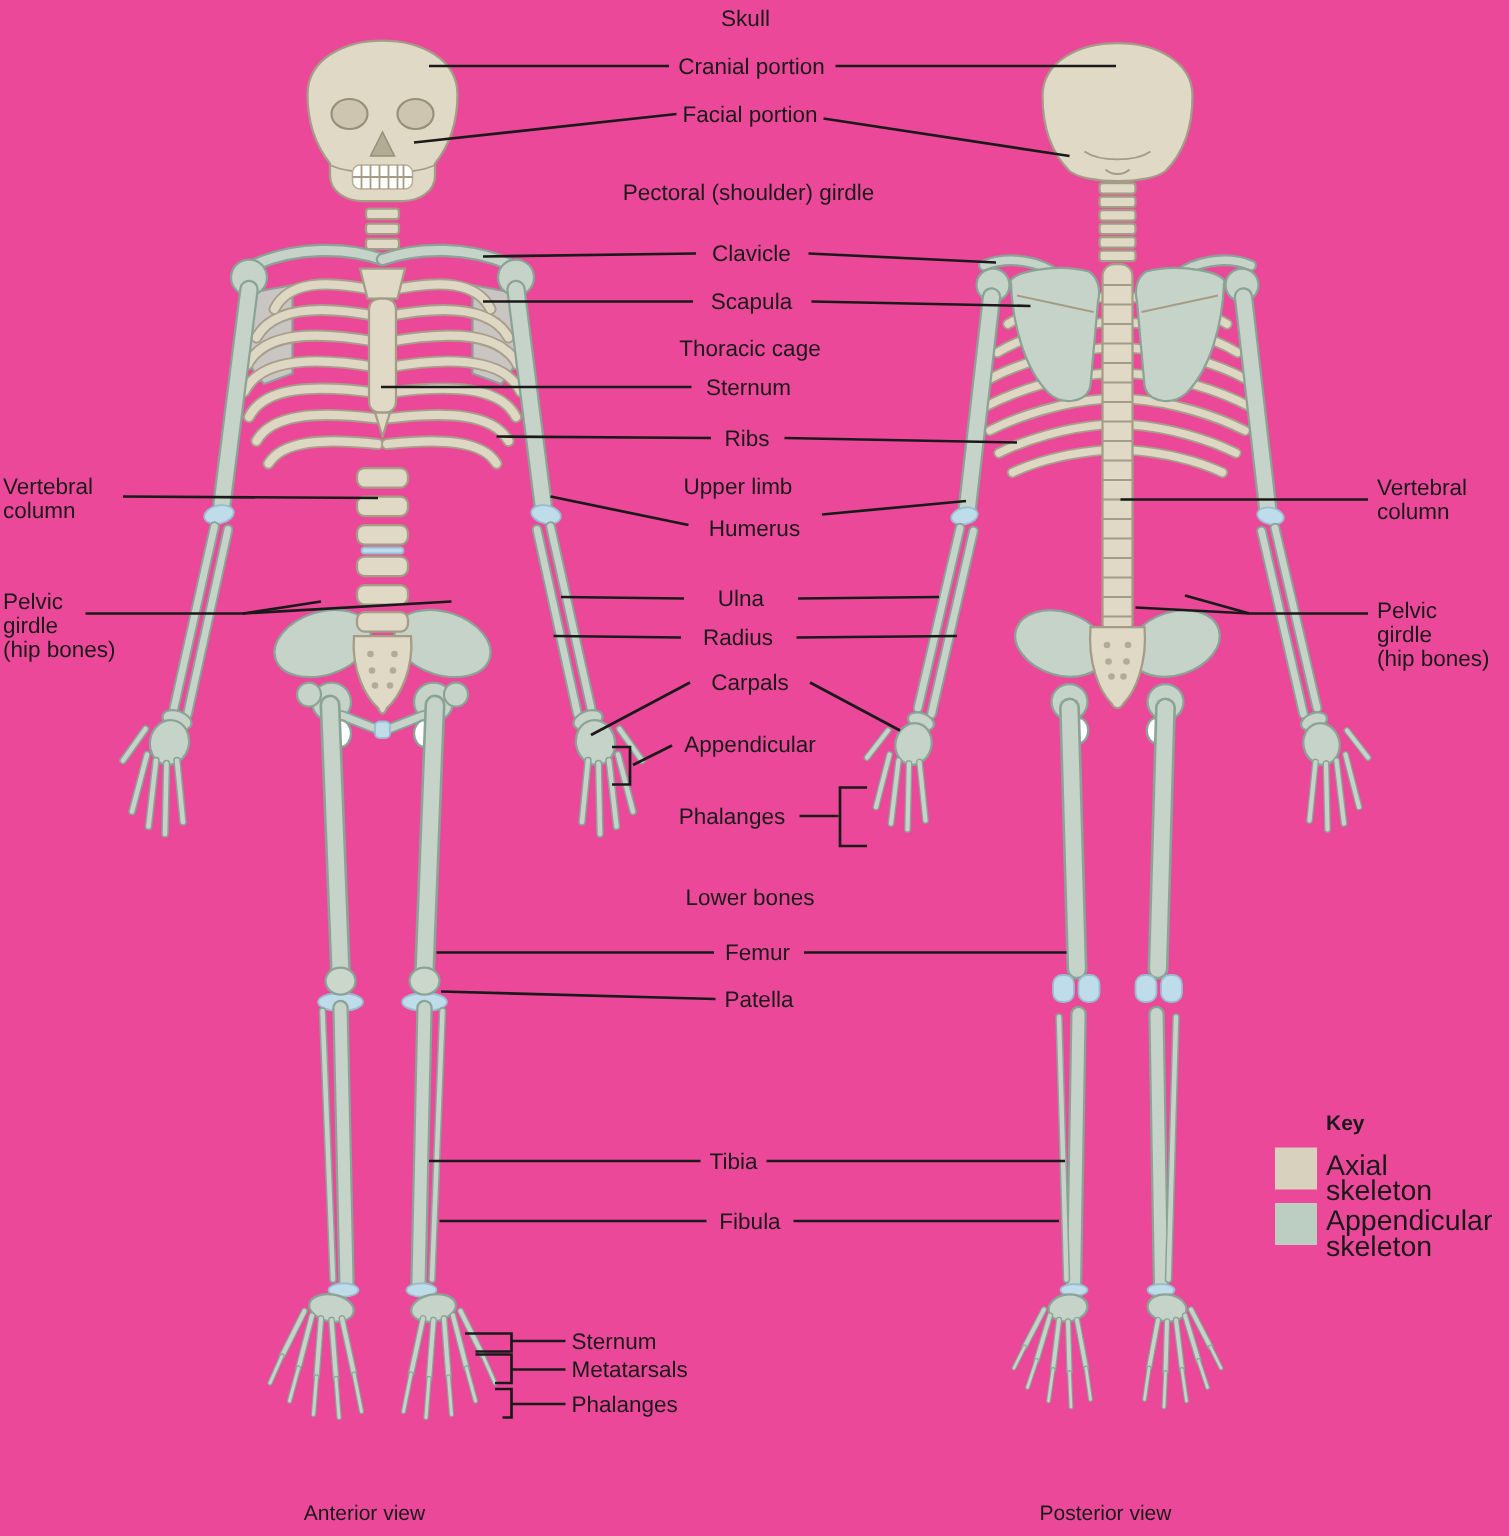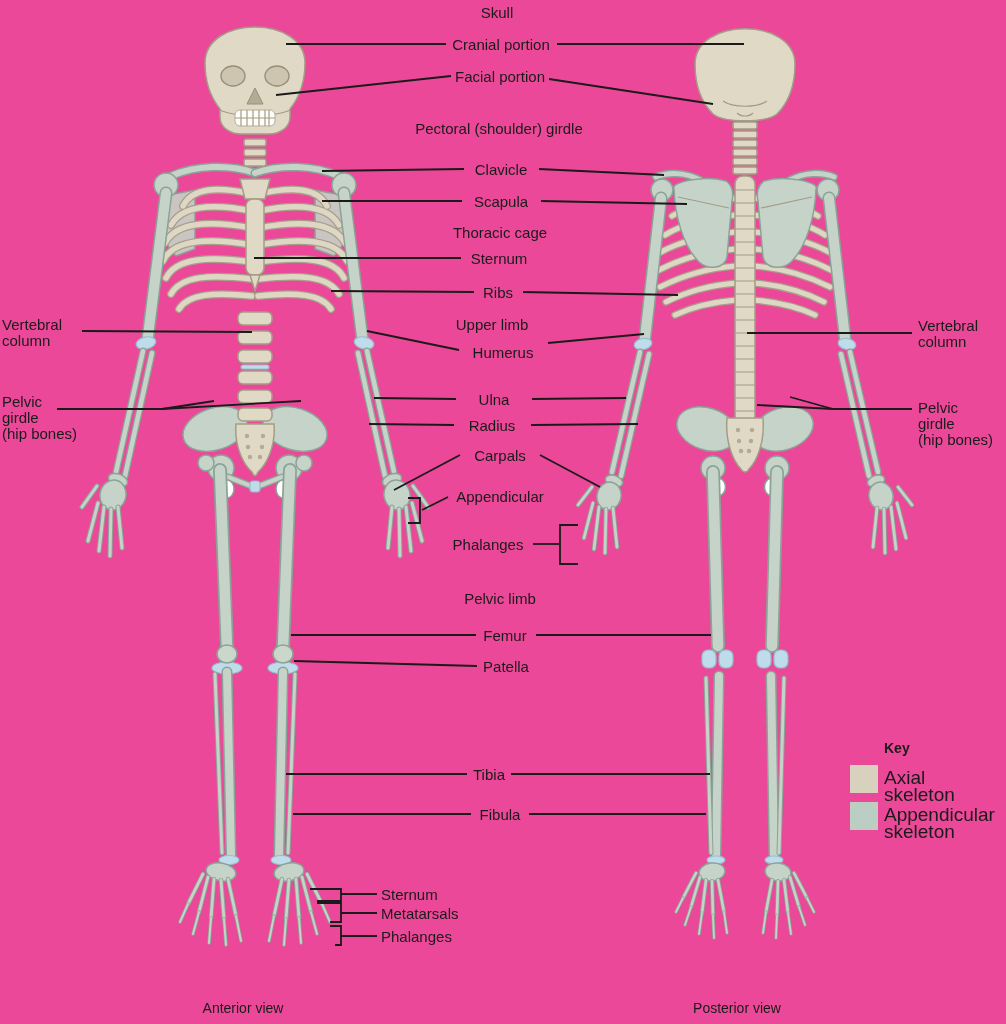--- a/index.html
+++ b/index.html
@@ -369,21 +369,21 @@
   <div class="lbl c" style="left:500px;top:224px;">Thoracic cage</div>
   <div class="lbl c" style="left:499px;top:250px;">Sternum</div>
   <div class="lbl c" style="left:498px;top:284px;">Ribs</div>
   <div class="lbl c" style="left:492px;top:316px;">Upper limb</div>
   <div class="lbl c" style="left:503px;top:344px;">Humerus</div>
   <div class="lbl c" style="left:494px;top:391px;">Ulna</div>
   <div class="lbl c" style="left:492px;top:417px;">Radius</div>
   <div class="lbl c" style="left:500px;top:447px;">Carpals</div>
   <div class="lbl c" style="left:500px;top:488px;">Appendicular</div>
   <div class="lbl c" style="left:488px;top:536px;">Phalanges</div>
-  <div class="lbl c" style="left:500px;top:590px;">Pelvic limb</div>
+  <div class="lbl c" style="left:500px;top:590px;">Lower bones</div>
   <div class="lbl c" style="left:505px;top:627px;">Femur</div>
   <div class="lbl c" style="left:506px;top:658px;">Patella</div>
   <div class="lbl c" style="left:489px;top:766px;">Tibia</div>
   <div class="lbl c" style="left:500px;top:806px;">Fibula</div>
 
   <div class="lbl multi" style="left:2px;top:317px;width:90px;">
     <span>Vertebral</span>
     <span>column</span>
   </div>
   <div class="lbl multi" style="left:2px;top:394px;width:95px;">

